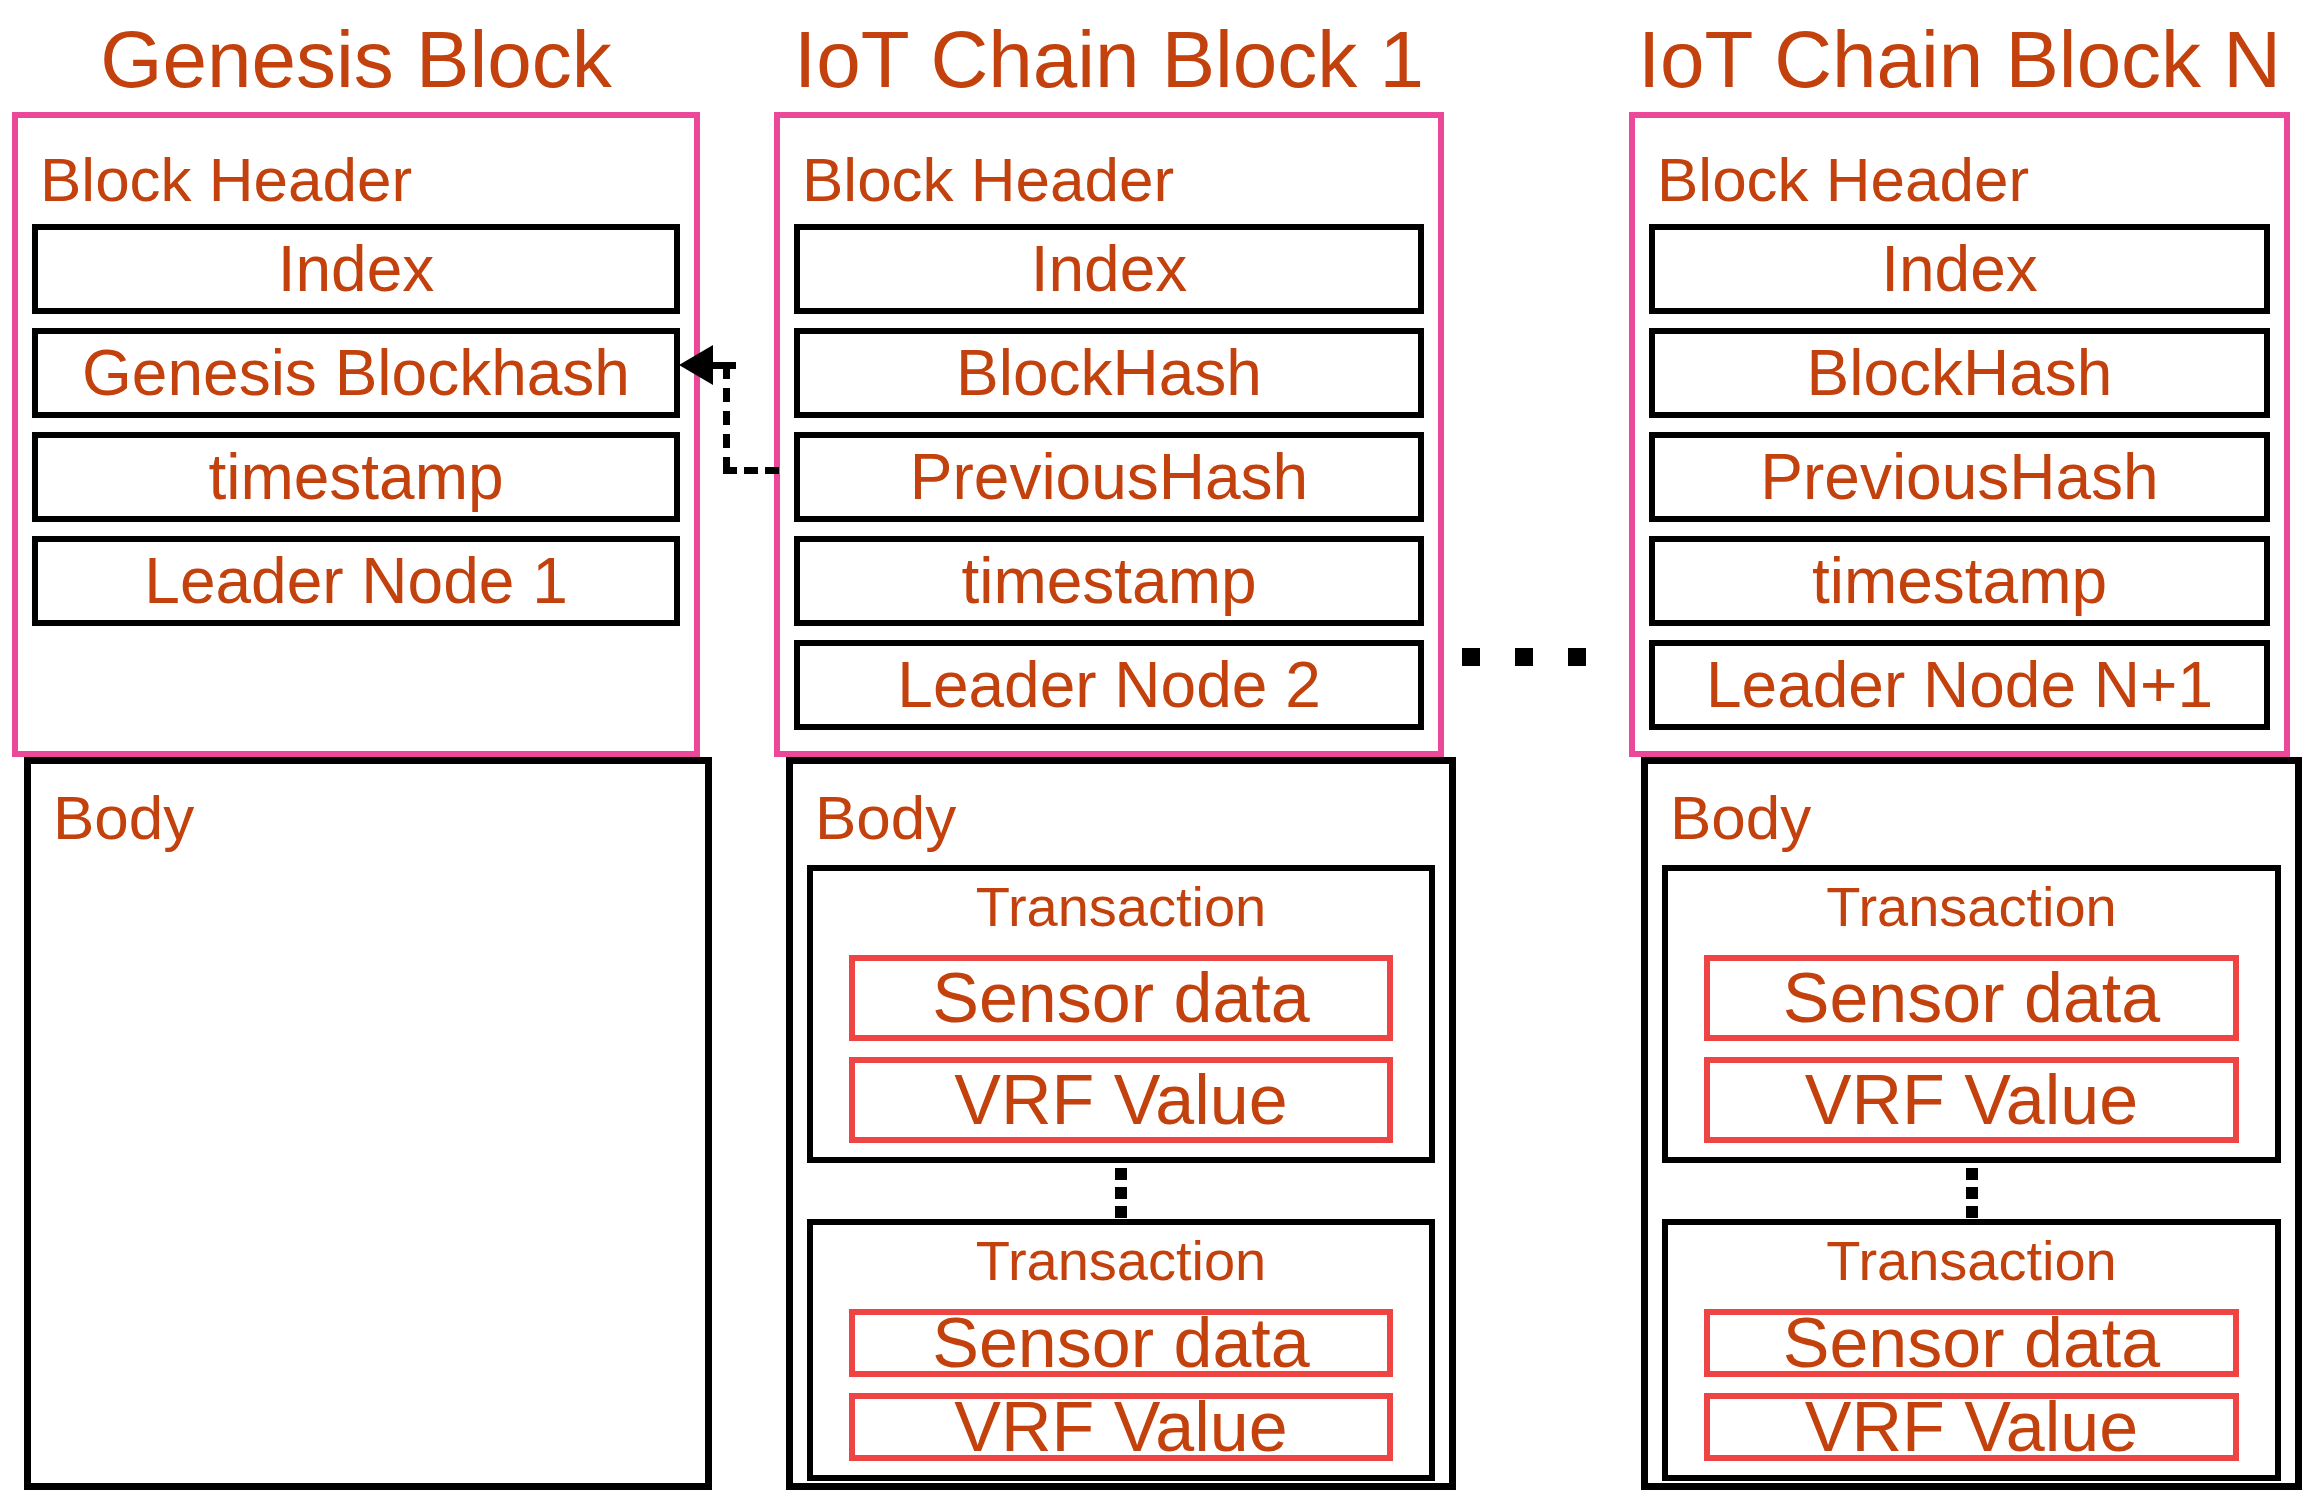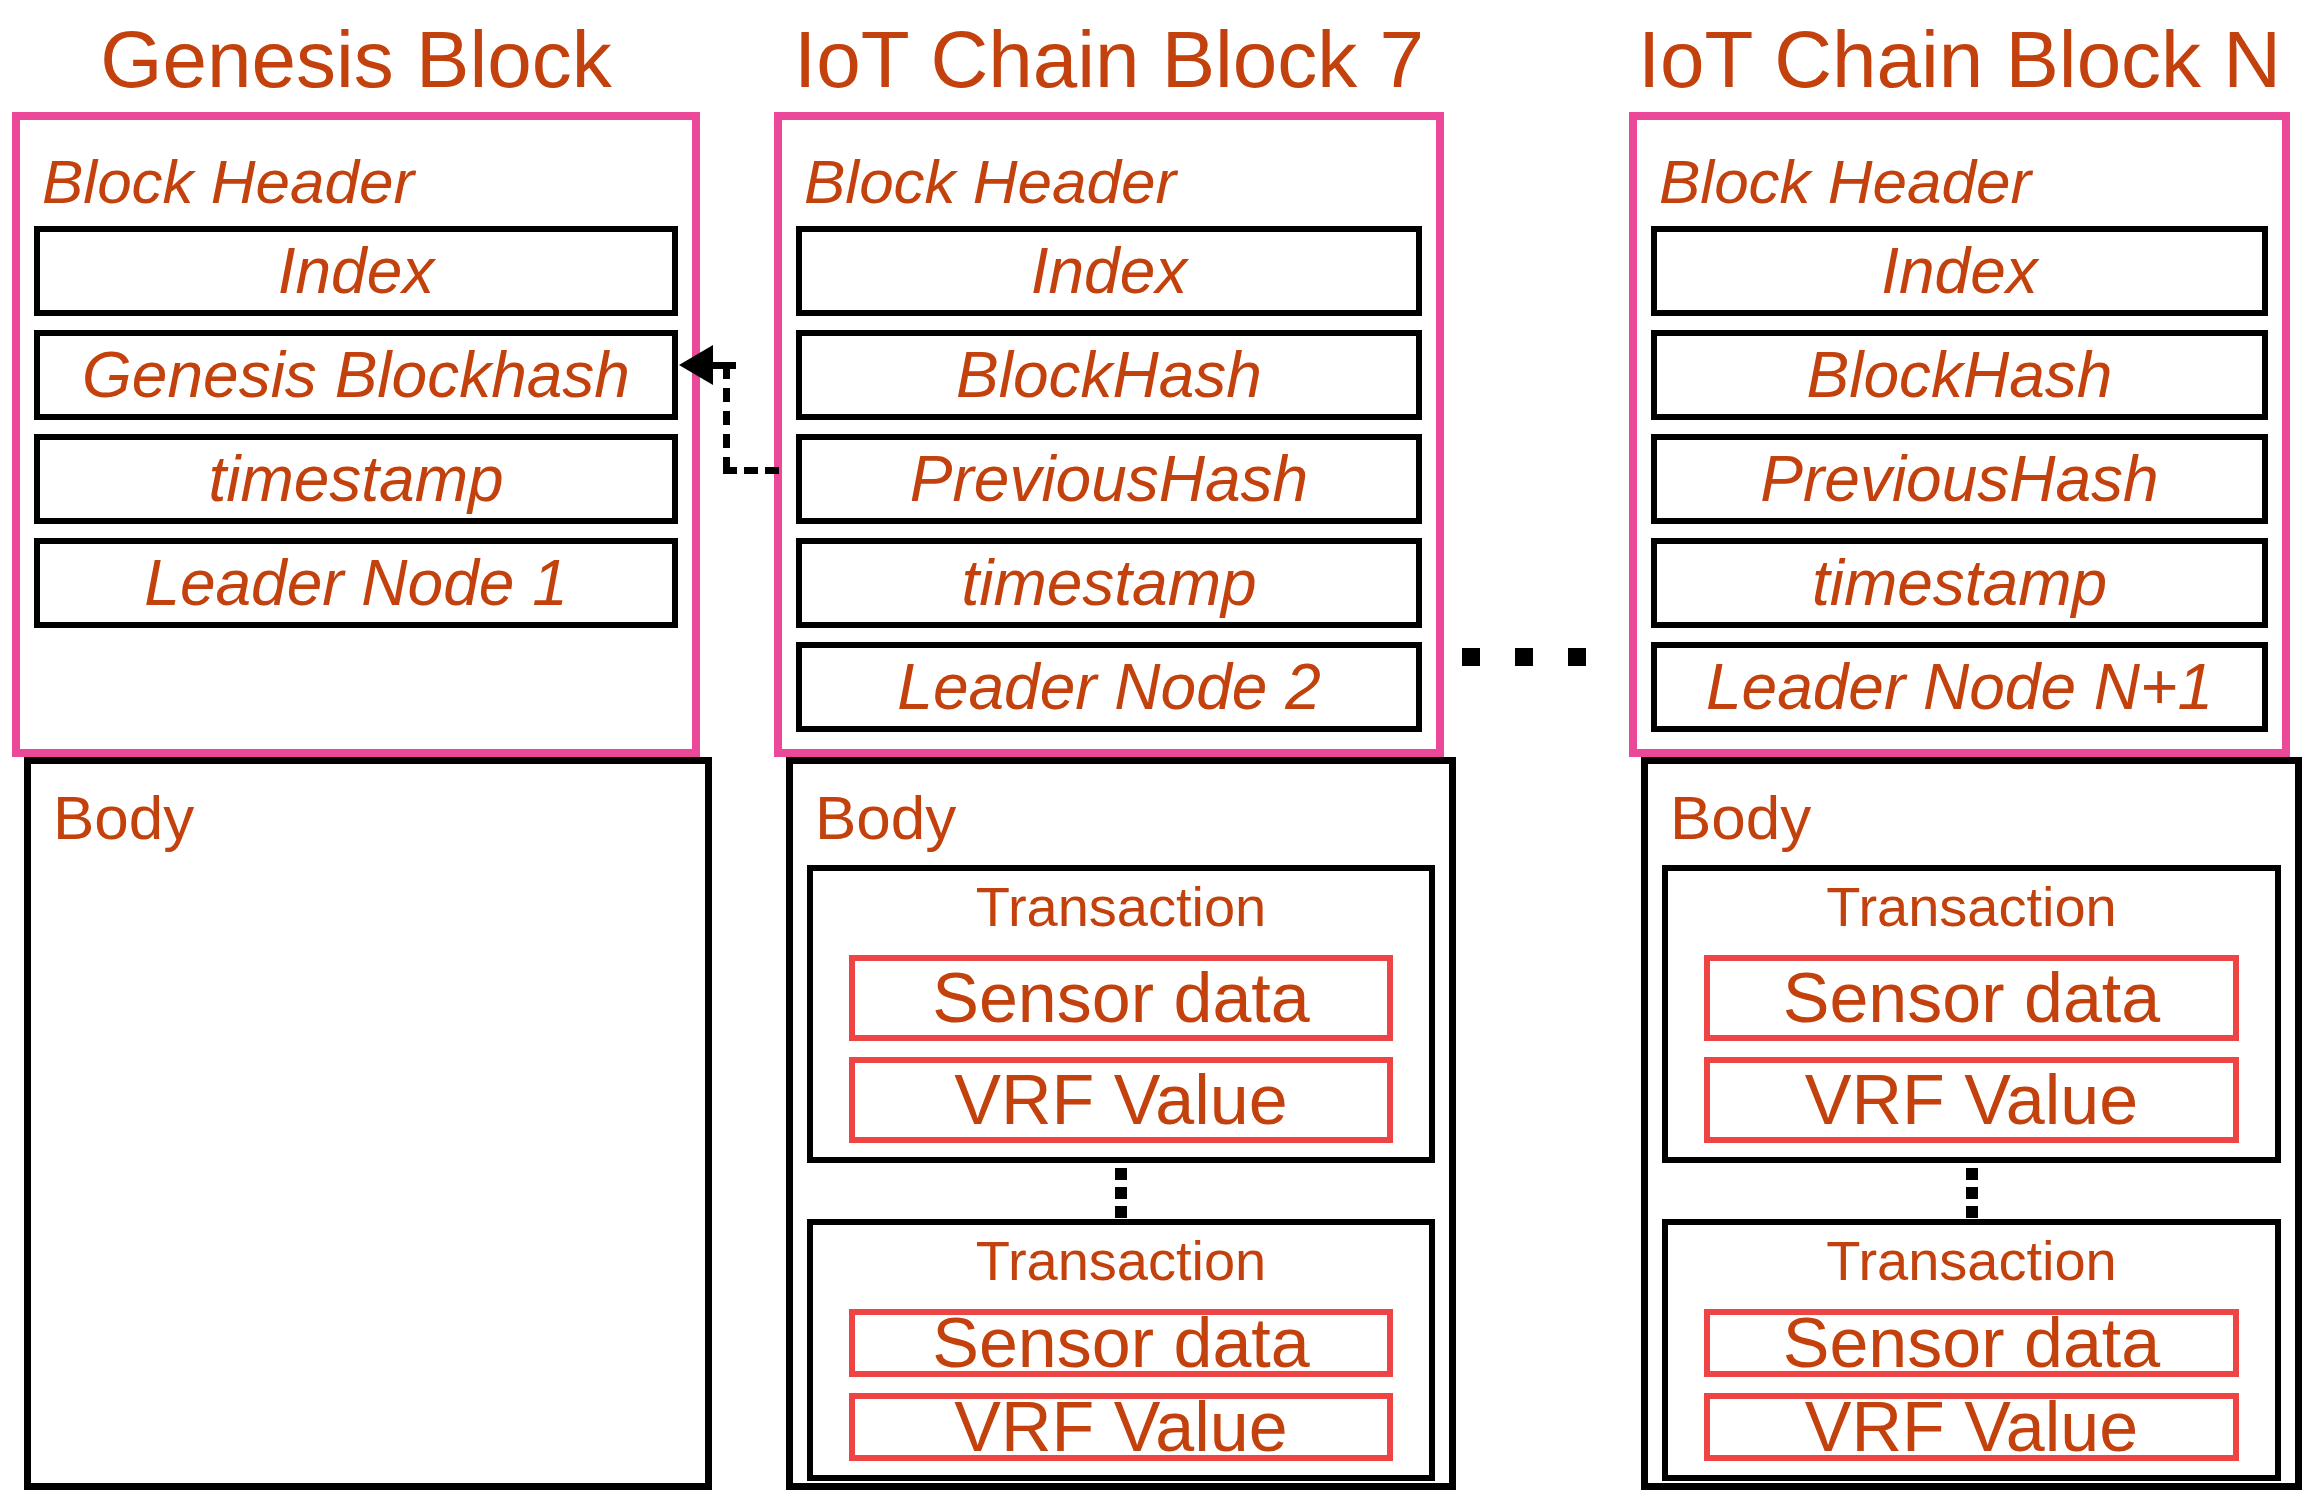--- a/index.html
+++ b/index.html
@@ -18,21 +18,21 @@
     height: 96px;
     display: flex;
     align-items: center;
     justify-content: center;
     font-size: 80px;
     white-space: nowrap;
   }
   .col { position: absolute; top: 112px; }
   .header-box {
     position: absolute; left: 0; top: 0; width: 100%; height: 645px;
-    border: 8px solid #ec4899; box-sizing: border-box; background: #fff; font-style: italic;
+    border: 6px solid #ec4899; box-sizing: border-box; background: #fff;
   }
   .body-box {
     position: absolute; left: 12px; top: 645px; width: 100%; height: 733px;
     border: 7px solid #000; box-sizing: border-box; background: #fff;
   }
   .section-label {
     position: absolute; left: 22px; font-size: 62px; white-space: nowrap;
   }
   .header-box .section-label { top: 26px; }
   .body-box .section-label { top: 18px; }
@@ -95,21 +95,21 @@
     position: absolute; left: 723px; top: 467px; width: 56px; height: 0;
     border-top: 7px dashed #000;
   }
 </style>
 </head>
 <body>
 
 <div class="canvas">
 
   <div class="block-title" style="left:12px;width:688px;">Genesis Block</div>
-  <div class="block-title" style="left:774px;width:670px;">IoT Chain Block 7</div>
+  <div class="block-title" style="left:774px;width:670px;">IoT Chain Block 1</div>
   <div class="block-title" style="left:1629px;width:661px;">IoT Chain Block N</div>
 
   <div class="col" style="left:12px;width:688px;">
     <div class="header-box">
       <div class="section-label">Block Header</div>
       <div class="hrow r0">Index</div>
       <div class="hrow r1">Genesis Blockhash</div>
       <div class="hrow r2">timestamp</div>
       <div class="hrow r3">Leader Node 1</div>
     </div>

